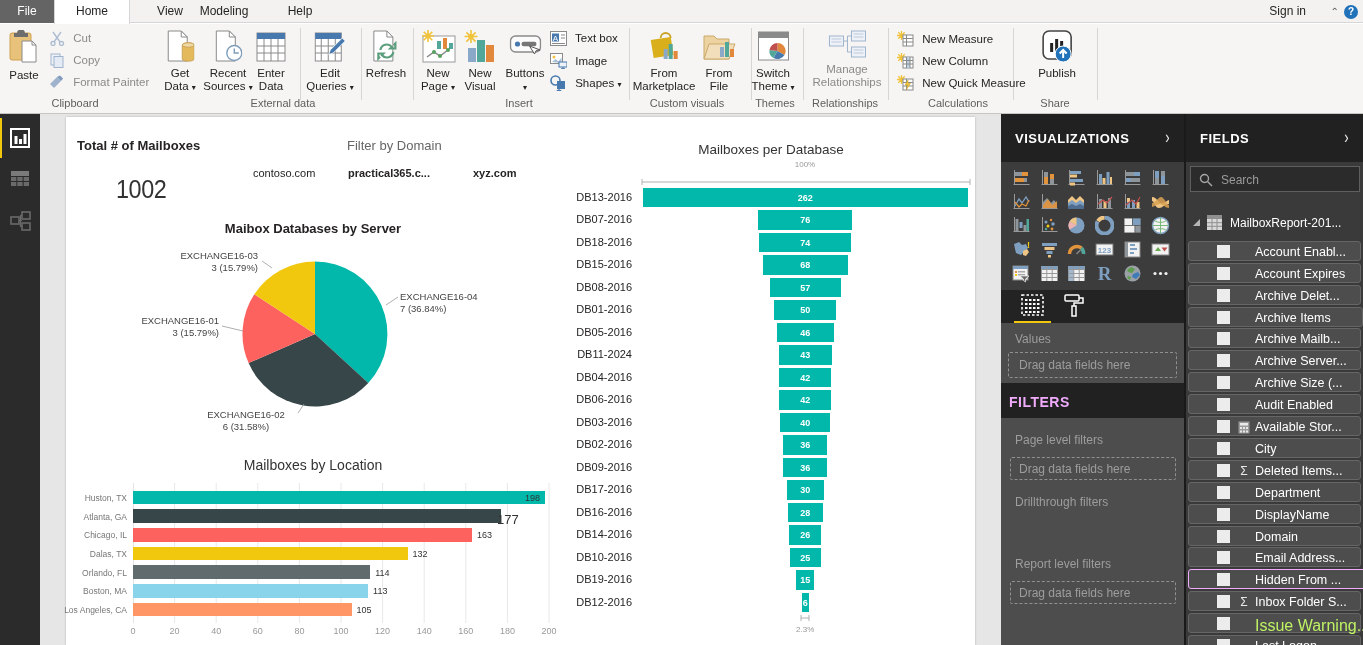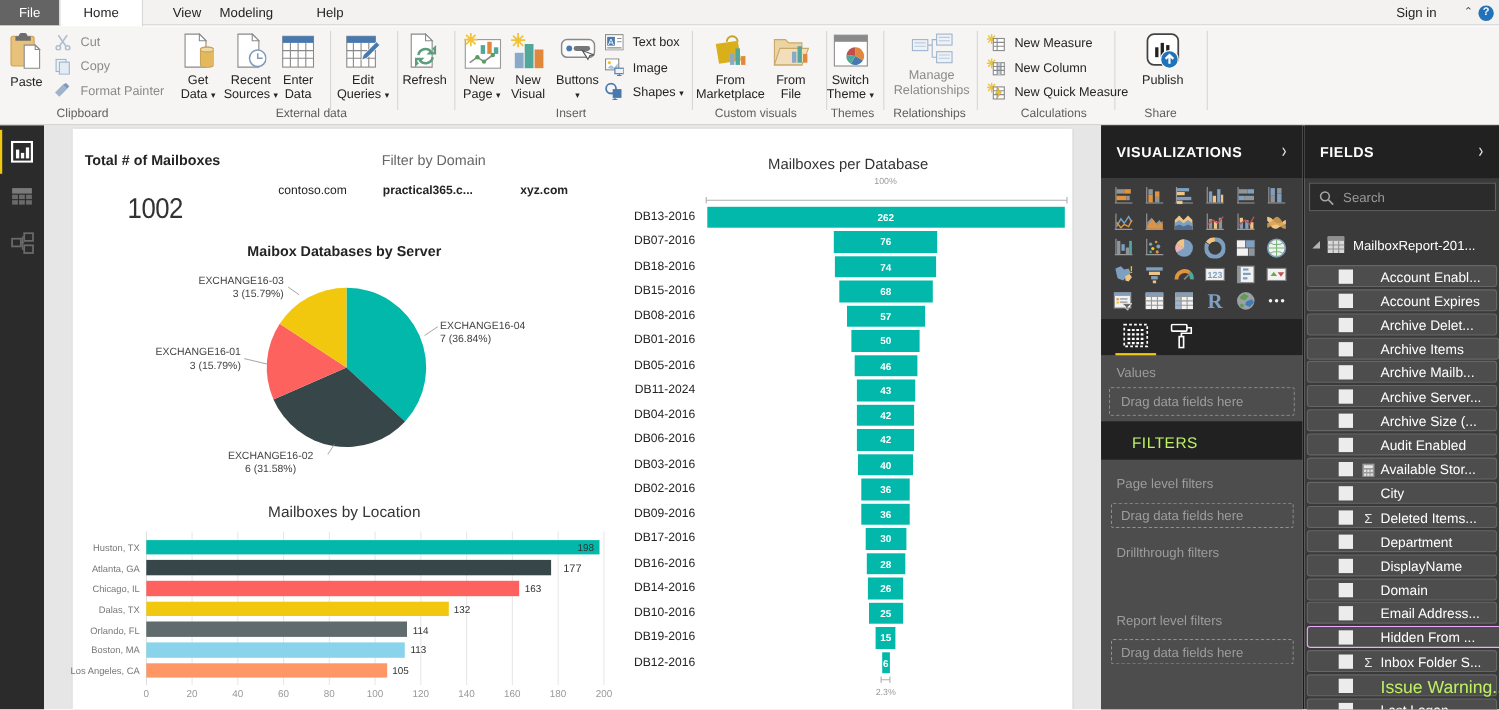--- a/index.html
+++ b/index.html
@@ -447,21 +447,21 @@
           <path d="M291.2 0 v140" stroke="#e8e8e8" stroke-width="1"></path>
           <path d="M332.8 0 v140" stroke="#e8e8e8" stroke-width="1"></path>
           <path d="M374.4 0 v140" stroke="#e8e8e8" stroke-width="1"></path>
           <path d="M416.0 0 v140" stroke="#e8e8e8" stroke-width="1"></path>
         </svg>
     <div class="abs" style="right:848px;top:375.9px;font-size:8.5px;color:#777;white-space:nowrap">Huston, TX</div>
     <div class="abs" style="left:67px;top:373.6px;width:412.0px;height:13.5px;background:#01b8aa"></div>
     <div class="abs" style="left:459.0px;top:375.9px;font-size:9px;color:#333">198</div>
     <div class="abs" style="right:848px;top:394.6px;font-size:8.5px;color:#777;white-space:nowrap">Atlanta, GA</div>
     <div class="abs" style="left:67px;top:392.3px;width:368.3px;height:13.5px;background:#374649"></div>
-    <div class="abs" style="left:446px;top:394.6px;font-size:10px;color:#333">177</div>
+    <div class="abs" style="left:431px;top:394.6px;font-size:13px;color:#333">177</div>
     <div class="abs" style="right:848px;top:413.2px;font-size:8.5px;color:#777;white-space:nowrap">Chicago, IL</div>
     <div class="abs" style="left:67px;top:411.0px;width:339.1px;height:13.5px;background:#fd625e"></div>
     <div class="abs" style="left:411.1px;top:413.2px;font-size:9px;color:#333">163</div>
     <div class="abs" style="right:848px;top:431.9px;font-size:8.5px;color:#777;white-space:nowrap">Dalas, TX</div>
     <div class="abs" style="left:67px;top:429.7px;width:274.6px;height:13.5px;background:#f2c80f"></div>
     <div class="abs" style="left:346.6px;top:431.9px;font-size:9px;color:#333">132</div>
     <div class="abs" style="right:848px;top:450.6px;font-size:8.5px;color:#777;white-space:nowrap">Orlando, FL</div>
     <div class="abs" style="left:67px;top:448.3px;width:237.2px;height:13.5px;background:#5f6b6d"></div>
     <div class="abs" style="left:309.2px;top:450.6px;font-size:9px;color:#333">114</div>
     <div class="abs" style="right:848px;top:469.2px;font-size:8.5px;color:#777;white-space:nowrap">Boston, MA</div>
@@ -684,21 +684,21 @@
       </svg>
       <div class="abs" style="left:13px;top:31px;width:37px;height:3px;background:#f2c80f"></div>
     </div>
     <div class="abs" style="left:0;top:209px;width:183px;height:60px;background:#4d4d4d">
       <div class="abs" style="left:14px;top:9px;font-size:12px;color:#9d9d9d">Values</div>
       <div class="abs" style="left:7px;top:29px;width:169px;height:26px;border:1px dashed #909090;border-radius:2px">
         <div class="abs" style="left:10px;top:5px;font-size:12px;color:#9d9d9d">Drag data fields here</div>
       </div>
     </div>
     <div class="abs" style="left:0;top:269px;width:183px;height:35px;background:#212121">
-      <div class="abs" style="left:28px;top:11px;font-size:14px;font-weight:normal;color:#bef264;letter-spacing:0.5px">FILTERS</div>
+      <div class="abs" style="left:8px;top:11px;font-size:14px;font-weight:bold;color:#f0abfc;letter-spacing:0.5px">FILTERS</div>
     </div>
     <div class="abs" style="left:0;top:304px;width:183px;height:227px;background:#4d4d4d">
       <div class="abs" style="left:14px;top:15px;font-size:12px;color:#9d9d9d">Page level filters</div>
       <div class="abs" style="left:9px;top:39px;width:166px;height:23px;border:1px dashed #909090;border-radius:2px">
         <div class="abs" style="left:8px;top:4px;font-size:12px;color:#9d9d9d">Drag data fields here</div>
       </div>
       <div class="abs" style="left:14px;top:77px;font-size:12px;color:#9d9d9d">Drillthrough filters</div>
       <div class="abs" style="left:14px;top:139px;font-size:12px;color:#9d9d9d">Report level filters</div>
       <div class="abs" style="left:9px;top:163px;width:166px;height:23px;border:1px dashed #909090;border-radius:2px">
         <div class="abs" style="left:8px;top:4px;font-size:12px;color:#9d9d9d">Drag data fields here</div>

